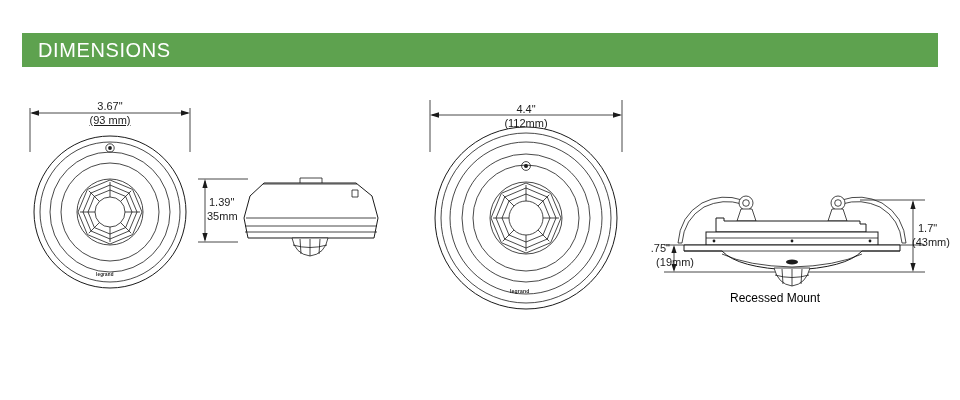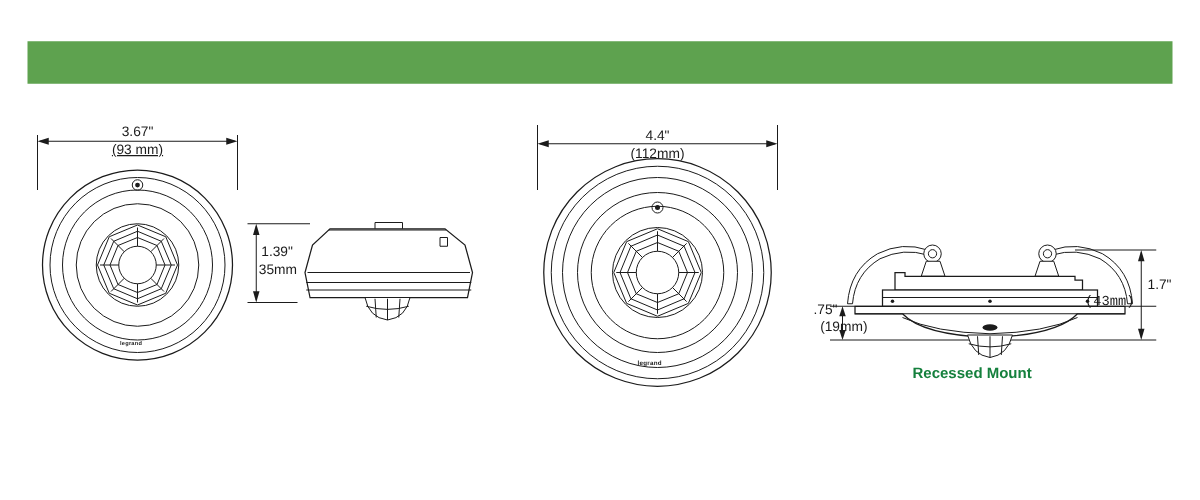--- a/index.html
+++ b/index.html
@@ -19,41 +19,42 @@
     font-family:"Liberation Sans", sans-serif;font-weight:400;
     line-height:22px;white-space:nowrap;
   }
   .dimtxt{
     position:absolute;color:#1b1b1b;font-size:11px;line-height:12.5px;
     white-space:nowrap;font-family:"Liberation Sans", sans-serif;
   }
   .dimtxt.c{text-align:center;}
   .dimtxt.r{text-align:right;}
   .caption{
-    position:absolute;color:#15803d;font-size:12px;font-weight:bold;
+    position:absolute;color:#000000;font-size:12px;font-weight:normal;
     white-space:nowrap;font-family:"Liberation Sans", sans-serif;
   }
   svg{position:absolute;left:0;top:0;overflow:visible;}
   .ln-f{fill:none;stroke:#1b1b1b;stroke-width:.8;}
   .ext{fill:none;stroke:#1b1b1b;stroke-width:.8;}
   .fillw{fill:#ffffff;stroke:#1b1b1b;stroke-width:1;}
   .fillw-f{fill:#ffffff;stroke:#1b1b1b;stroke-width:.8;}
   .dot{fill:#1b1b1b;}
   .logo{
     position:absolute;font-size:4.5px;letter-spacing:.2px;color:#1b1b1b;
     font-family:"Liberation Sans", sans-serif;font-weight:bold;
     white-space:nowrap;
   }
 </style>
 </head>
 <body>
 
 <div id="sheet">
 
   <div class="hdr-bar"></div>
+  <div class="hdr-title">DIMENSIONS</div>
 
   <svg width="960" height="400" viewBox="0 0 960 400">
 
     <g>
 
       <line class="ext" x1="30" y1="108" x2="30" y2="152"></line>
       <line class="ext" x1="190" y1="108" x2="190" y2="152"></line>
 
       <line class="ln-f" x1="32" y1="113" x2="188" y2="113"></line>
       <path class="dot" d="M30,113 L39,110.2 L39,115.8 Z"></path>
@@ -201,20 +202,20 @@
   <div class="dimtxt" style="left:209px;top:196px;">1.39"</div>
   <div class="dimtxt" style="left:207px;top:210px;text-align:center;">35mm</div>
 
   <div class="dimtxt c" style="left:476px;top:103px;width:100px;">4.4"</div>
   <div class="dimtxt c" style="left:476px;top:117px;width:100px;text-align:center;">(112mm)</div>
 
   <div class="dimtxt r" style="left:614px;top:242px;width:56px;">.75"</div>
   <div class="dimtxt r" style="left:632px;top:256px;width:62px;">(19mm)</div>
 
   <div class="dimtxt" style="left:918px;top:222px;">1.7"</div>
-  <div class="dimtxt" style="left:868px;top:236px;font-family:Liberation Mono, monospace;">(43mm)</div>
+  <div class="dimtxt" style="left:912px;top:236px;">(43mm)</div>
 
   <div class="caption" style="left:730px;top:291px;">Recessed Mount</div>
 
   <div class="logo" style="left:96px;top:272px;">legrand</div>
   <div class="logo" style="left:510px;top:288px;font-size:5px;">legrand</div>
 
 </div>
 
 </body></html>

